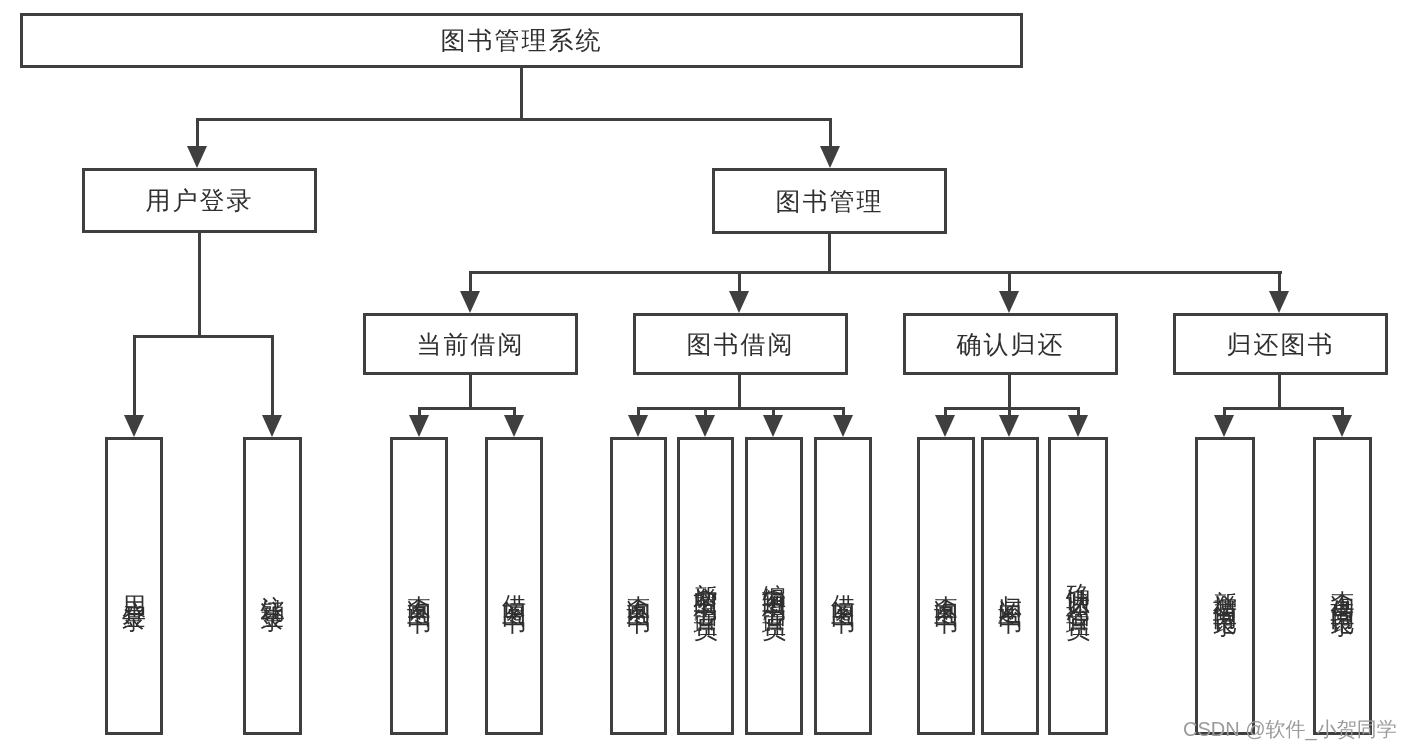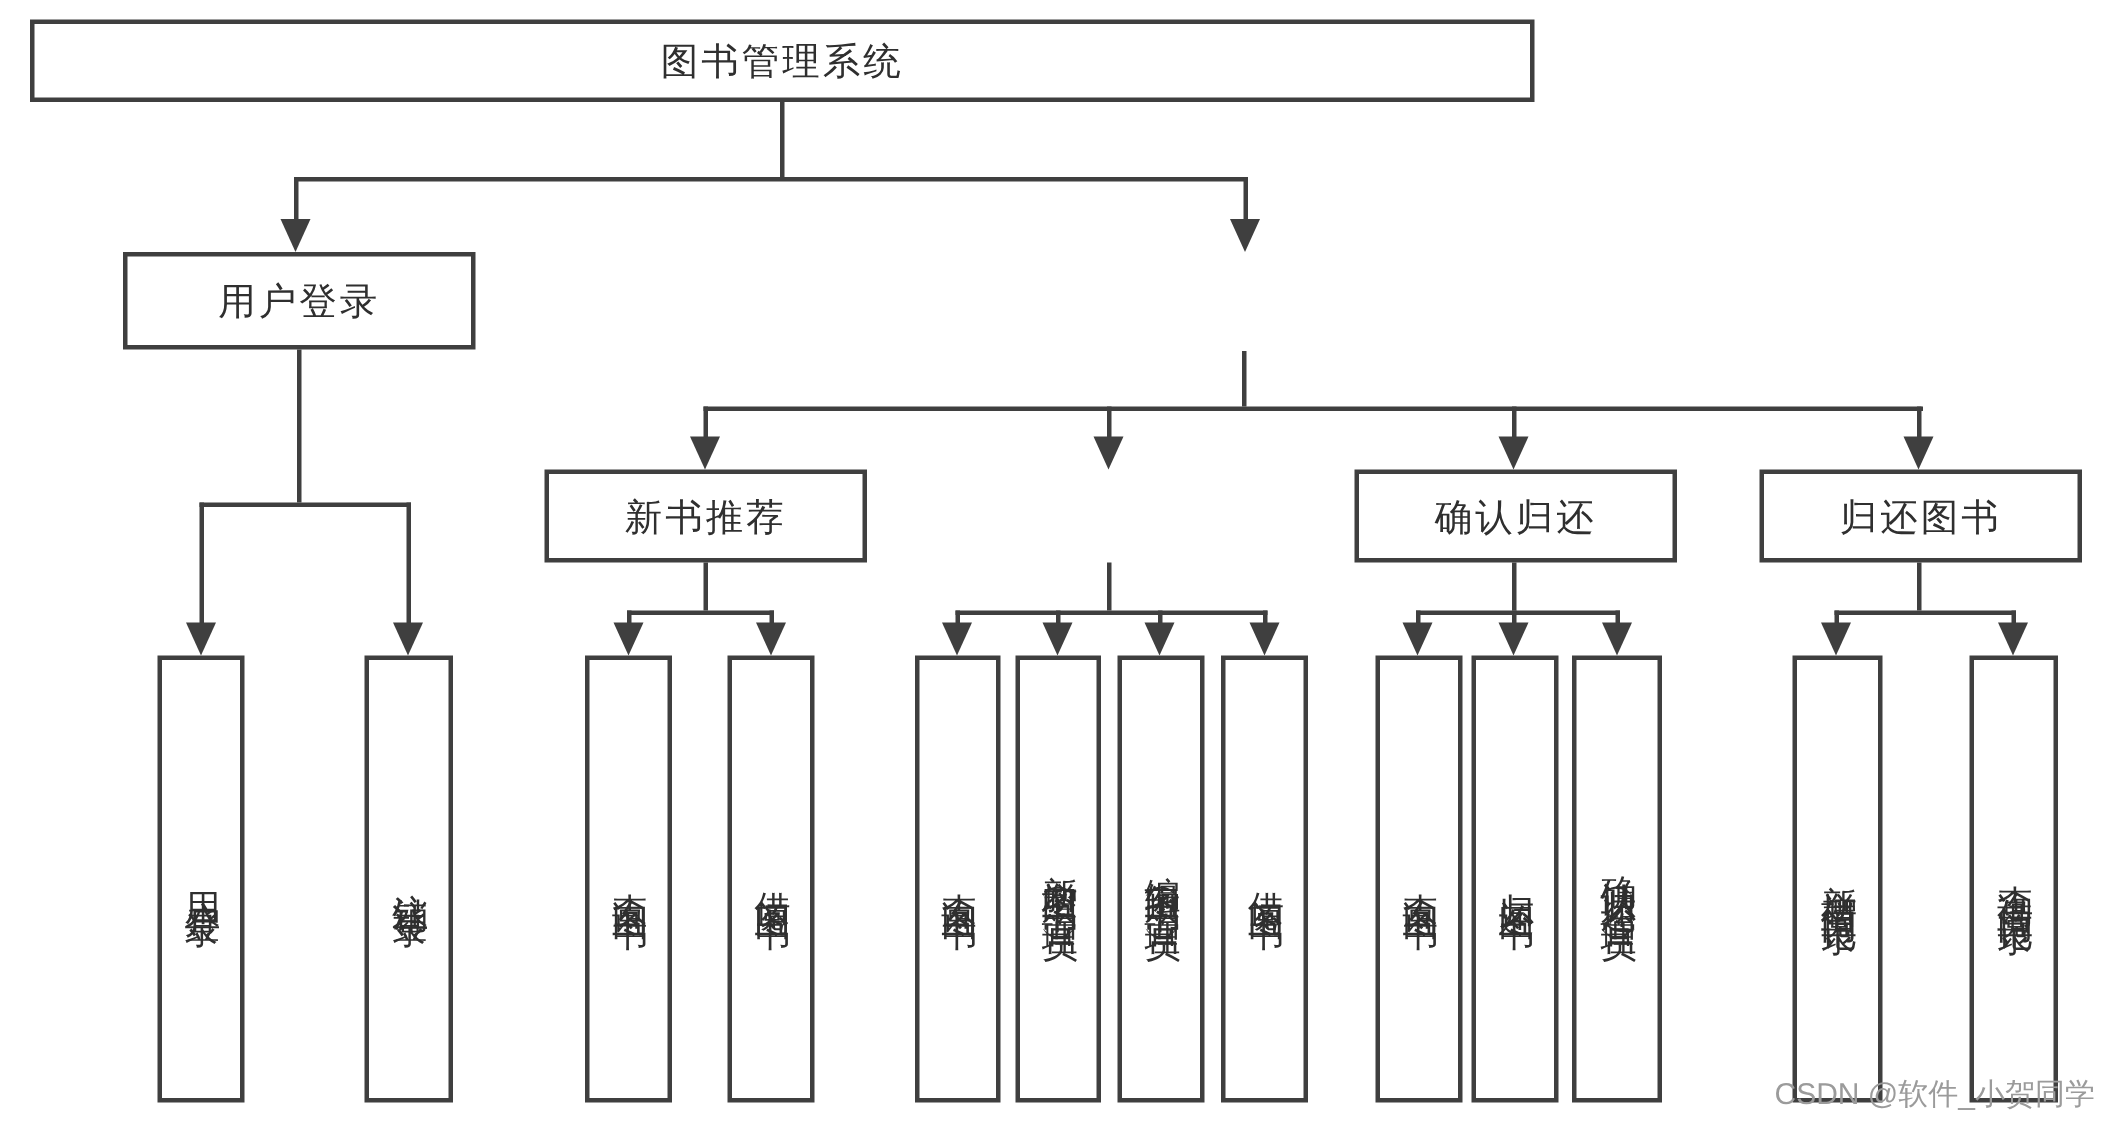--- a/index.html
+++ b/index.html
@@ -50,25 +50,31 @@
 <div id="stage">
 
   <div class="box h-label" style="left:20px;top:13px;width:1003px;height:55px;text-align:center;">
     <span>图书管理系统</span>
   </div>
 
   <div class="box h-label" style="left:82px;top:168px;width:235px;height:65px;">
     <span>用户登录</span>
   </div>
 
+  <div class="box h-label" style="left:712px;top:168px;width:235px;height:66px;">
+    <span>图书管理</span>
+  </div>
 
   <div class="box h-label" style="left:363px;top:313px;width:215px;height:62px;">
-    <span>新书推荐</span>
+    <span>当前借阅</span>
   </div>
 
+  <div class="box h-label" style="left:633px;top:313px;width:215px;height:62px;">
+    <span>图书借阅</span>
+  </div>
 
   <div class="box h-label" style="left:903px;top:313px;width:215px;height:62px;">
     <span>确认归还</span>
   </div>
 
   <div class="box h-label" style="left:1173px;top:313px;width:215px;height:62px;">
     <span>归还图书</span>
   </div>
 
   <div class="box v-label" style="left:105px;top:437px;width:58px;height:298px;">

